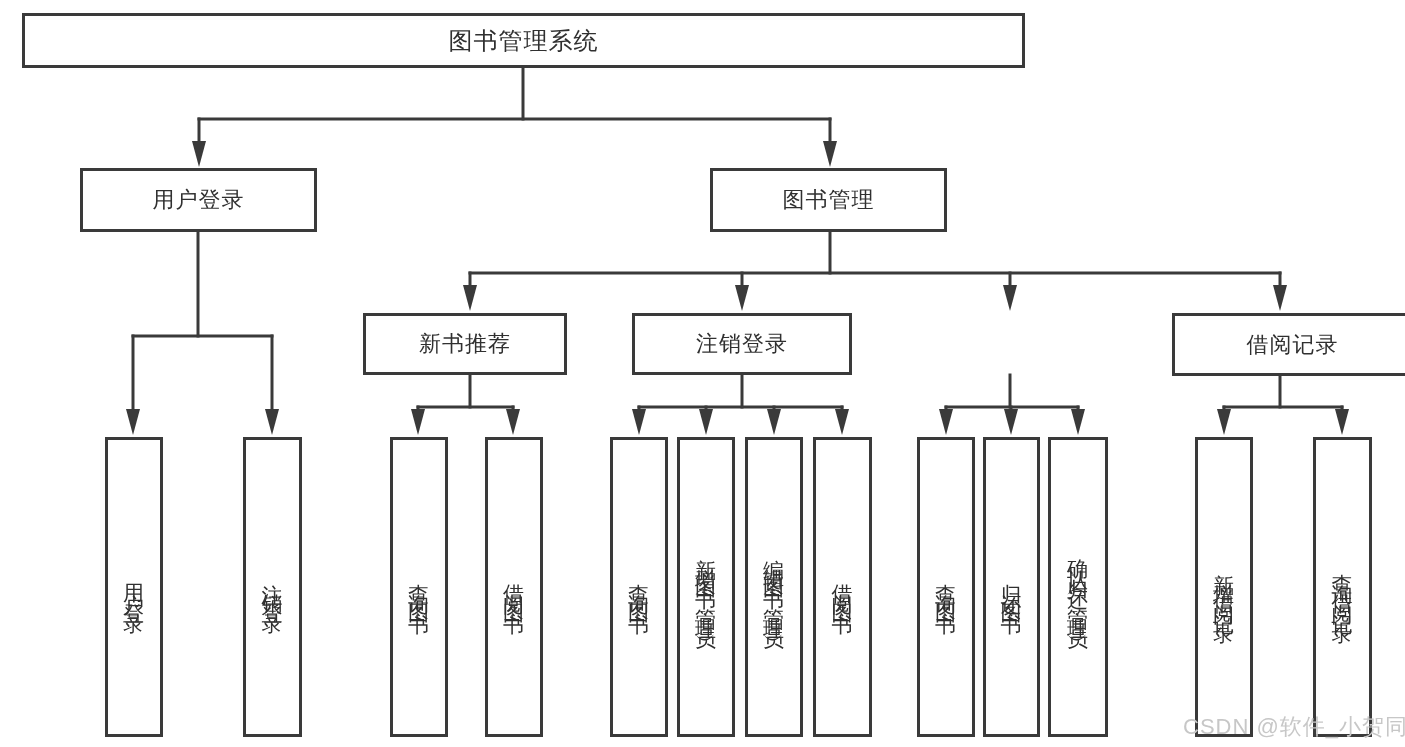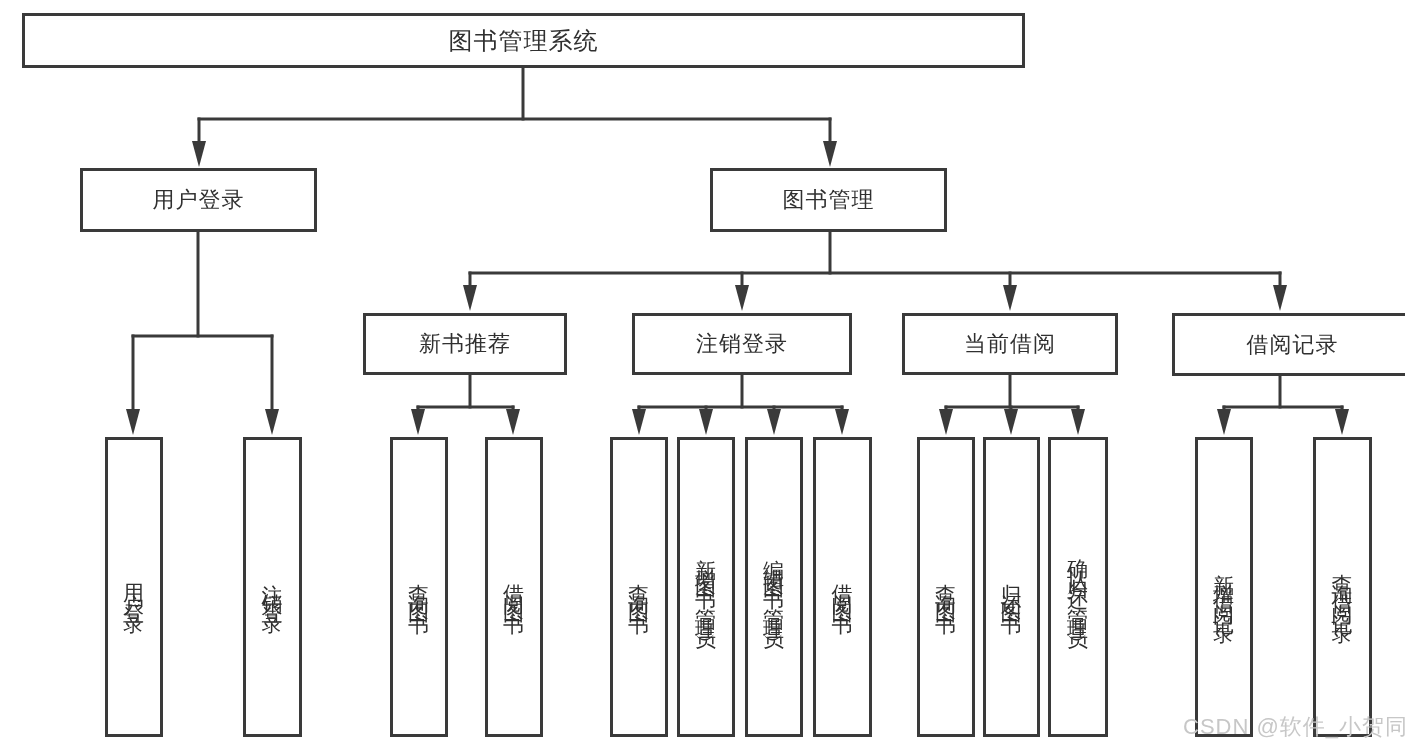--- a/index.html
+++ b/index.html
@@ -162,21 +162,20 @@
     </g>
   </svg>
 
   <div id="n-root" class="node h root">图书管理系统</div>
 
   <div id="n-login" class="node h">用户登录</div>
   <div id="n-mgmt" class="node h">图书管理</div>
 
   <div id="n-new" class="node h">新书推荐</div>
   <div id="n-borrow" class="node h">注销登录</div>
-  <div id="n-cur" class="node h">当前借阅</div>
   <div id="n-rec" class="node h">借阅记录</div>
 
   <div id="l-01" class="node v">
     <span>用户登录</span>
   </div>
   <div id="l-02" class="node v">
     <span>注销登录</span>
   </div>
 
   <div id="l-03" class="node v">

